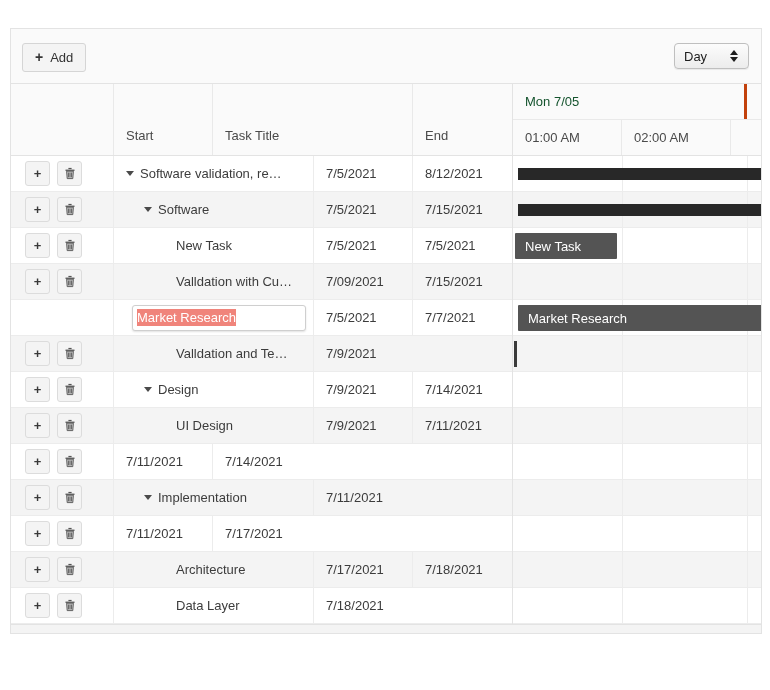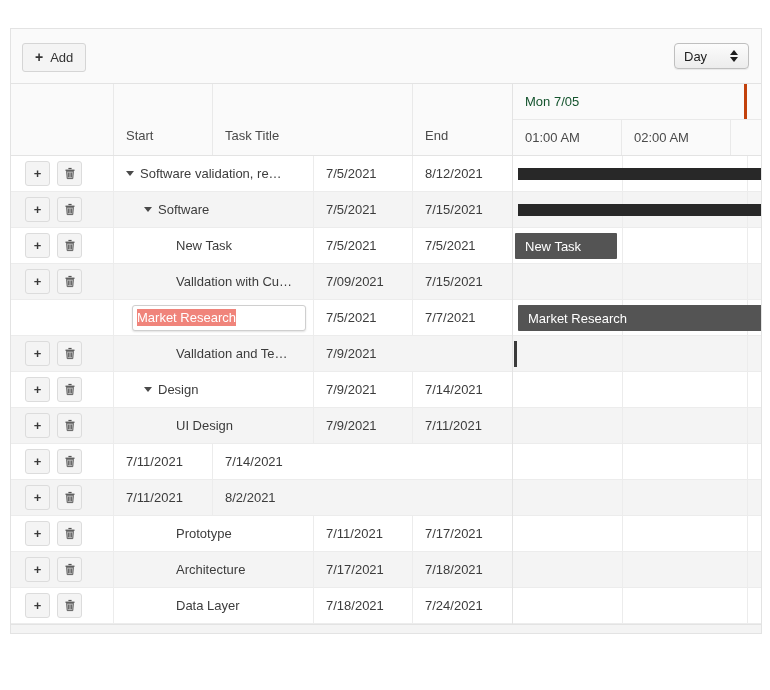--- a/index.html
+++ b/index.html
@@ -605,45 +605,44 @@
                     <rect x="1.5" y="2.6" width="9" height="1.3" fill="#555"></rect>
                     <rect x="4.4" y="0.9" width="3.2" height="1.2" fill="#555"></rect>
                     <path d="M2.6 4.2 h6.8 l-0.6 7.4 h-5.6 z" fill="#bdbdbd" stroke="#555" stroke-width="0.9"></path>
                     <rect x="4.2" y="5.6" width="0.8" height="4.6" fill="#555"></rect>
                     <rect x="5.6" y="5.6" width="0.8" height="4.6" fill="#555"></rect>
                     <rect x="7.0" y="5.6" width="0.8" height="4.6" fill="#555"></rect>
                   </svg>
                 </span>
               </div>
             </div>
+            <div class="cell title col-title">
+              <div class="title-inner indent-1">
+                <span class="expander"></span>
+                <span class="title-text">Implementation</span>
+              </div>
+            </div>
             <div class="cell date col-start">7/11/2021</div>
-            <div class="cell date col-end">8/2/2021</div>
           </div>
           <div class="grid-row">
             <div class="cell actions col-actions">
               <div class="icon-button">
                 <span class="plus-glyph">+</span>
               </div>
               <div class="icon-button">
                 <span>
                   <svg width="12" height="13" viewBox="0 0 12 13" aria-hidden="true">
                     <rect x="1.5" y="2.6" width="9" height="1.3" fill="#555"></rect>
                     <rect x="4.4" y="0.9" width="3.2" height="1.2" fill="#555"></rect>
                     <path d="M2.6 4.2 h6.8 l-0.6 7.4 h-5.6 z" fill="#bdbdbd" stroke="#555" stroke-width="0.9"></path>
                     <rect x="4.2" y="5.6" width="0.8" height="4.6" fill="#555"></rect>
                     <rect x="5.6" y="5.6" width="0.8" height="4.6" fill="#555"></rect>
                     <rect x="7.0" y="5.6" width="0.8" height="4.6" fill="#555"></rect>
                   </svg>
                 </span>
-              </div>
-            </div>
-            <div class="cell title col-title">
-              <div class="title-inner indent-2">
-                <span class="expander hidden"></span>
-                <span class="title-text">Prototype</span>
               </div>
             </div>
             <div class="cell date col-start">7/11/2021</div>
             <div class="cell date col-end">7/17/2021</div>
           </div>
           <div class="grid-row alt">
             <div class="cell actions col-actions">
               <div class="icon-button">
                 <span class="plus-glyph">+</span>
               </div>
@@ -687,21 +686,20 @@
                 </span>
               </div>
             </div>
             <div class="cell title col-title">
               <div class="title-inner indent-2">
                 <span class="expander hidden"></span>
                 <span class="title-text">Data Layer</span>
               </div>
             </div>
             <div class="cell date col-start">7/18/2021</div>
-            <div class="cell date col-end">7/24/2021</div>
           </div>
         </div>
     </div>
 
     <div class="timeline-pane">
       <div class="tl-header">
         <div class="tl-daterow" id="tl-daterow">
             <div class="tl-day">Mon 7/05</div>
           </div>
         <div class="tl-hourrow" id="tl-hourrow">

